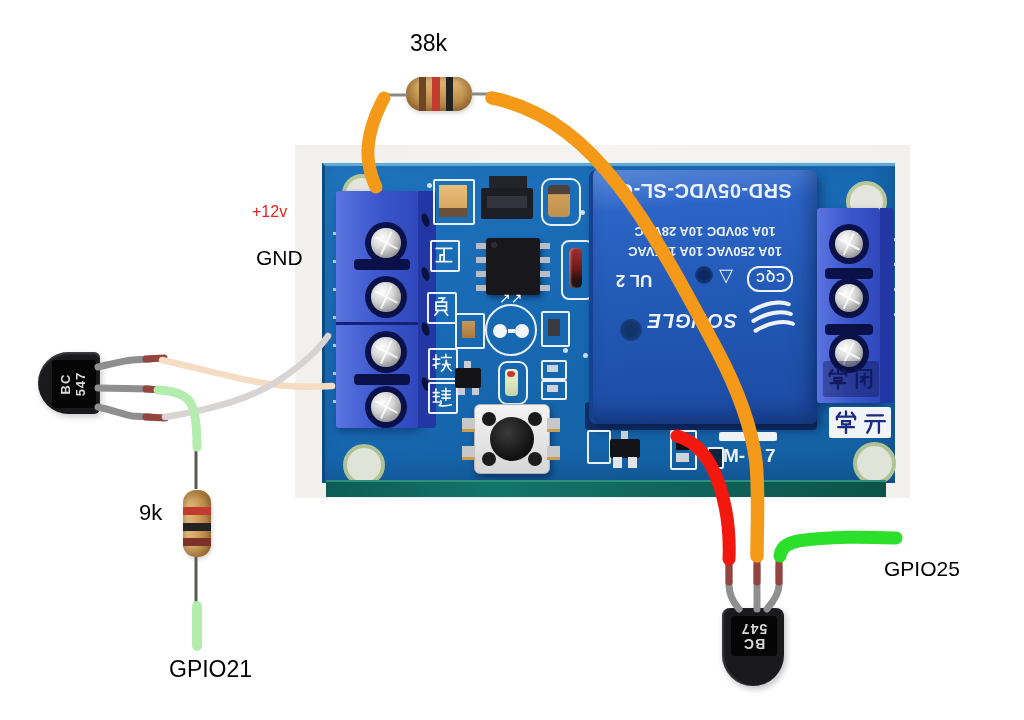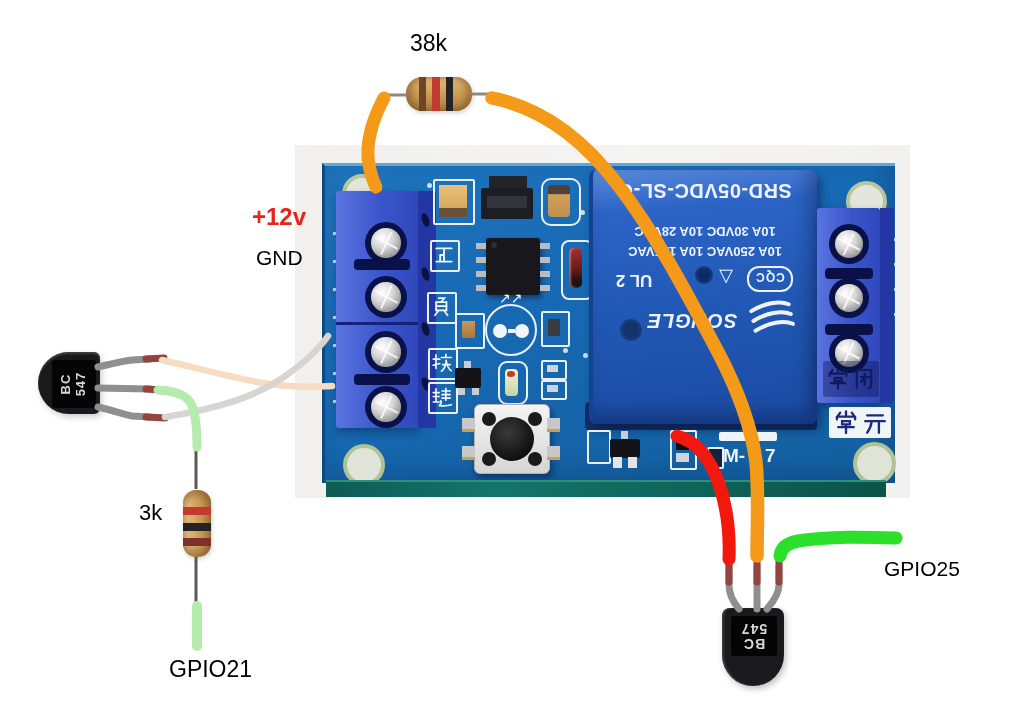--- a/index.html
+++ b/index.html
@@ -321,18 +321,18 @@
     <path d="M158 390 C180 391 191 397 194 412 C197 424 197 434 197 447" stroke="#b4ecae" stroke-width="9" stroke-linecap="round"></path>
     <path d="M197 606 V646" stroke="#b4ecae" stroke-width="10" stroke-linecap="round"></path>
 
     <path d="M384 98 C372 120 365 145 369 165 C371 175 373 181 376 187" stroke="#f49a18" stroke-width="13" stroke-linecap="round"></path>
     <path d="M492 98 C538 107 580 135 618 185 C655 233 685 290 718 352 C740 394 752 430 756 462 C759 492 757 530 757 556" stroke="#f49a18" stroke-width="13.5" stroke-linecap="round"></path>
     <path d="M677 436 C696 441 711 459 720 487 C727 509 730 535 729 559" stroke="#f2180e" stroke-width="13" stroke-linecap="round"></path>
     <path d="M780 556 C781 548 787 543 798 541 C830 536 866 537 896 538" stroke="#2bdf2b" stroke-width="13" stroke-linecap="round"></path>
   </svg>
 
   <div class="lbl" style="left:410px;top:30px;font-size:23px;">38k</div>
-  <div class="lbl" style="left:252px;top:203px;font-size:24px;color:#e8231b;font-weight:bold;">+12v</div>
+  <div class="lbl" style="left:252px;top:203px;font-size:16px;color:#e8231b;">+12v</div>
   <div class="lbl" style="left:256px;top:246px;font-size:21px;">GND</div>
-  <div class="lbl" style="left:139px;top:500px;font-size:22px;">3k</div>
+  <div class="lbl" style="left:139px;top:500px;font-size:22px;">9k</div>
   <div class="lbl" style="left:169px;top:656px;font-size:23px;">GPIO21</div>
   <div class="lbl" style="left:884px;top:557px;font-size:21px;">GPIO25</div>
 </div>
 
 </body></html>

